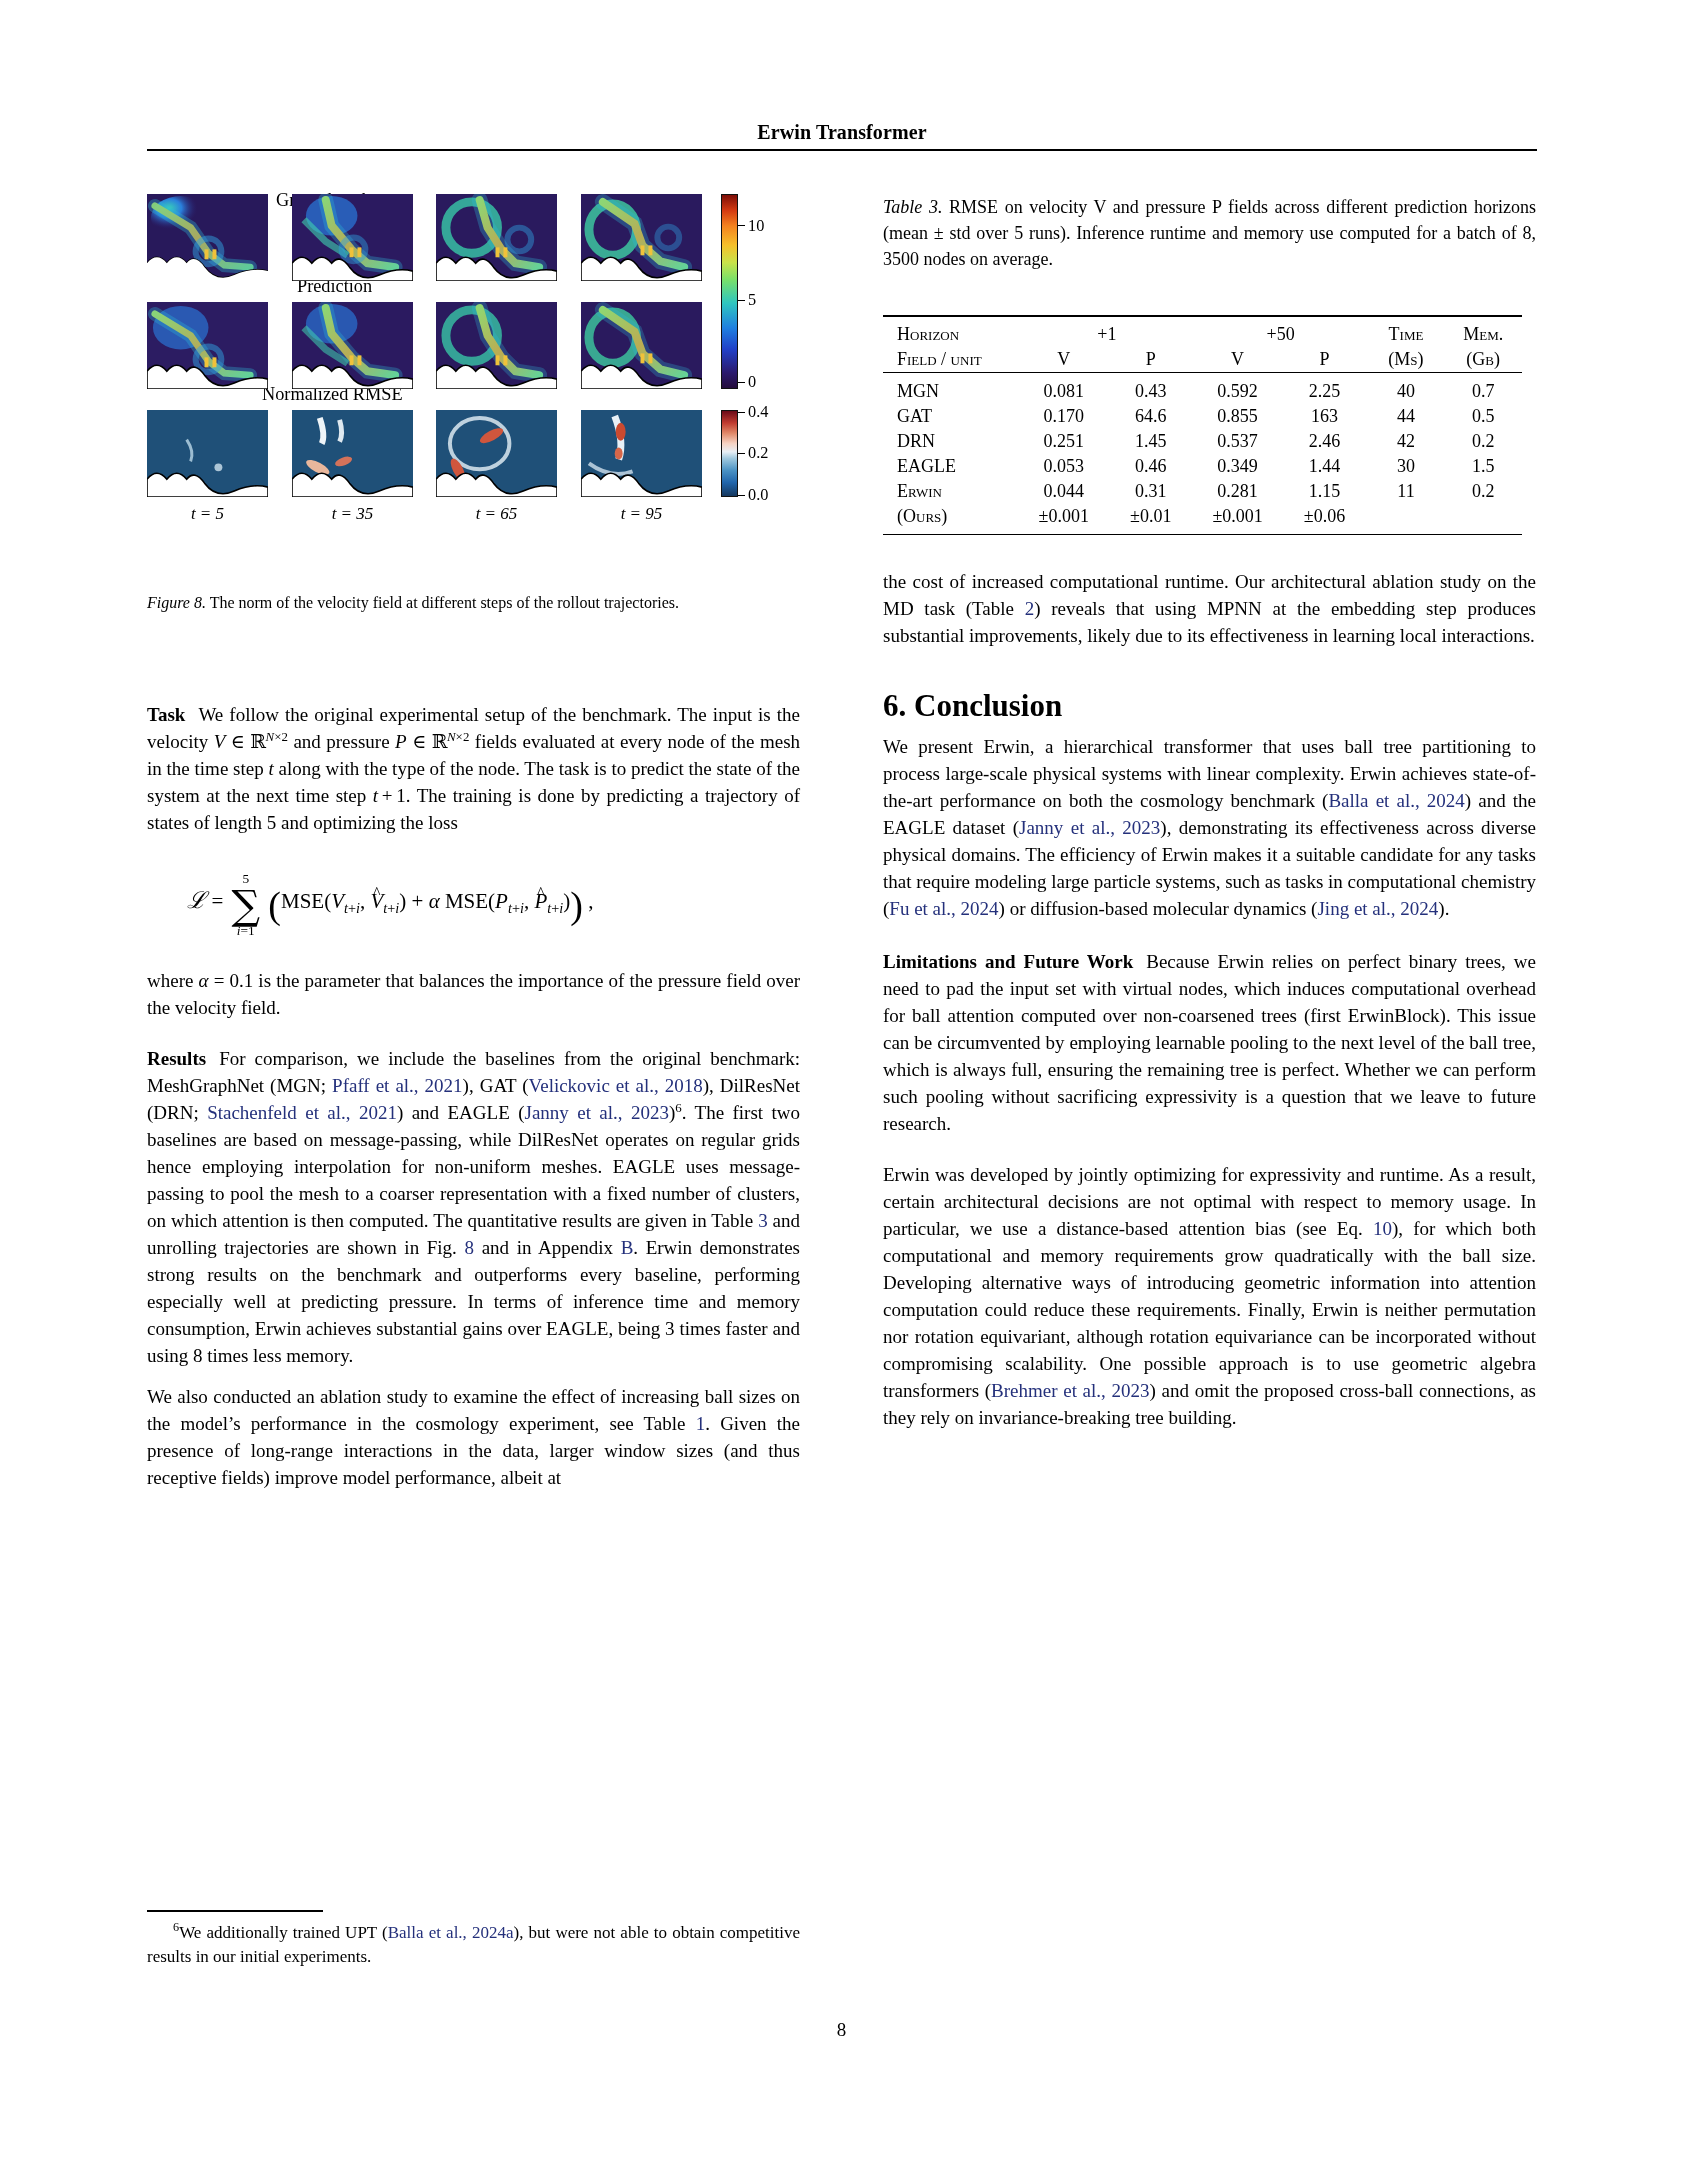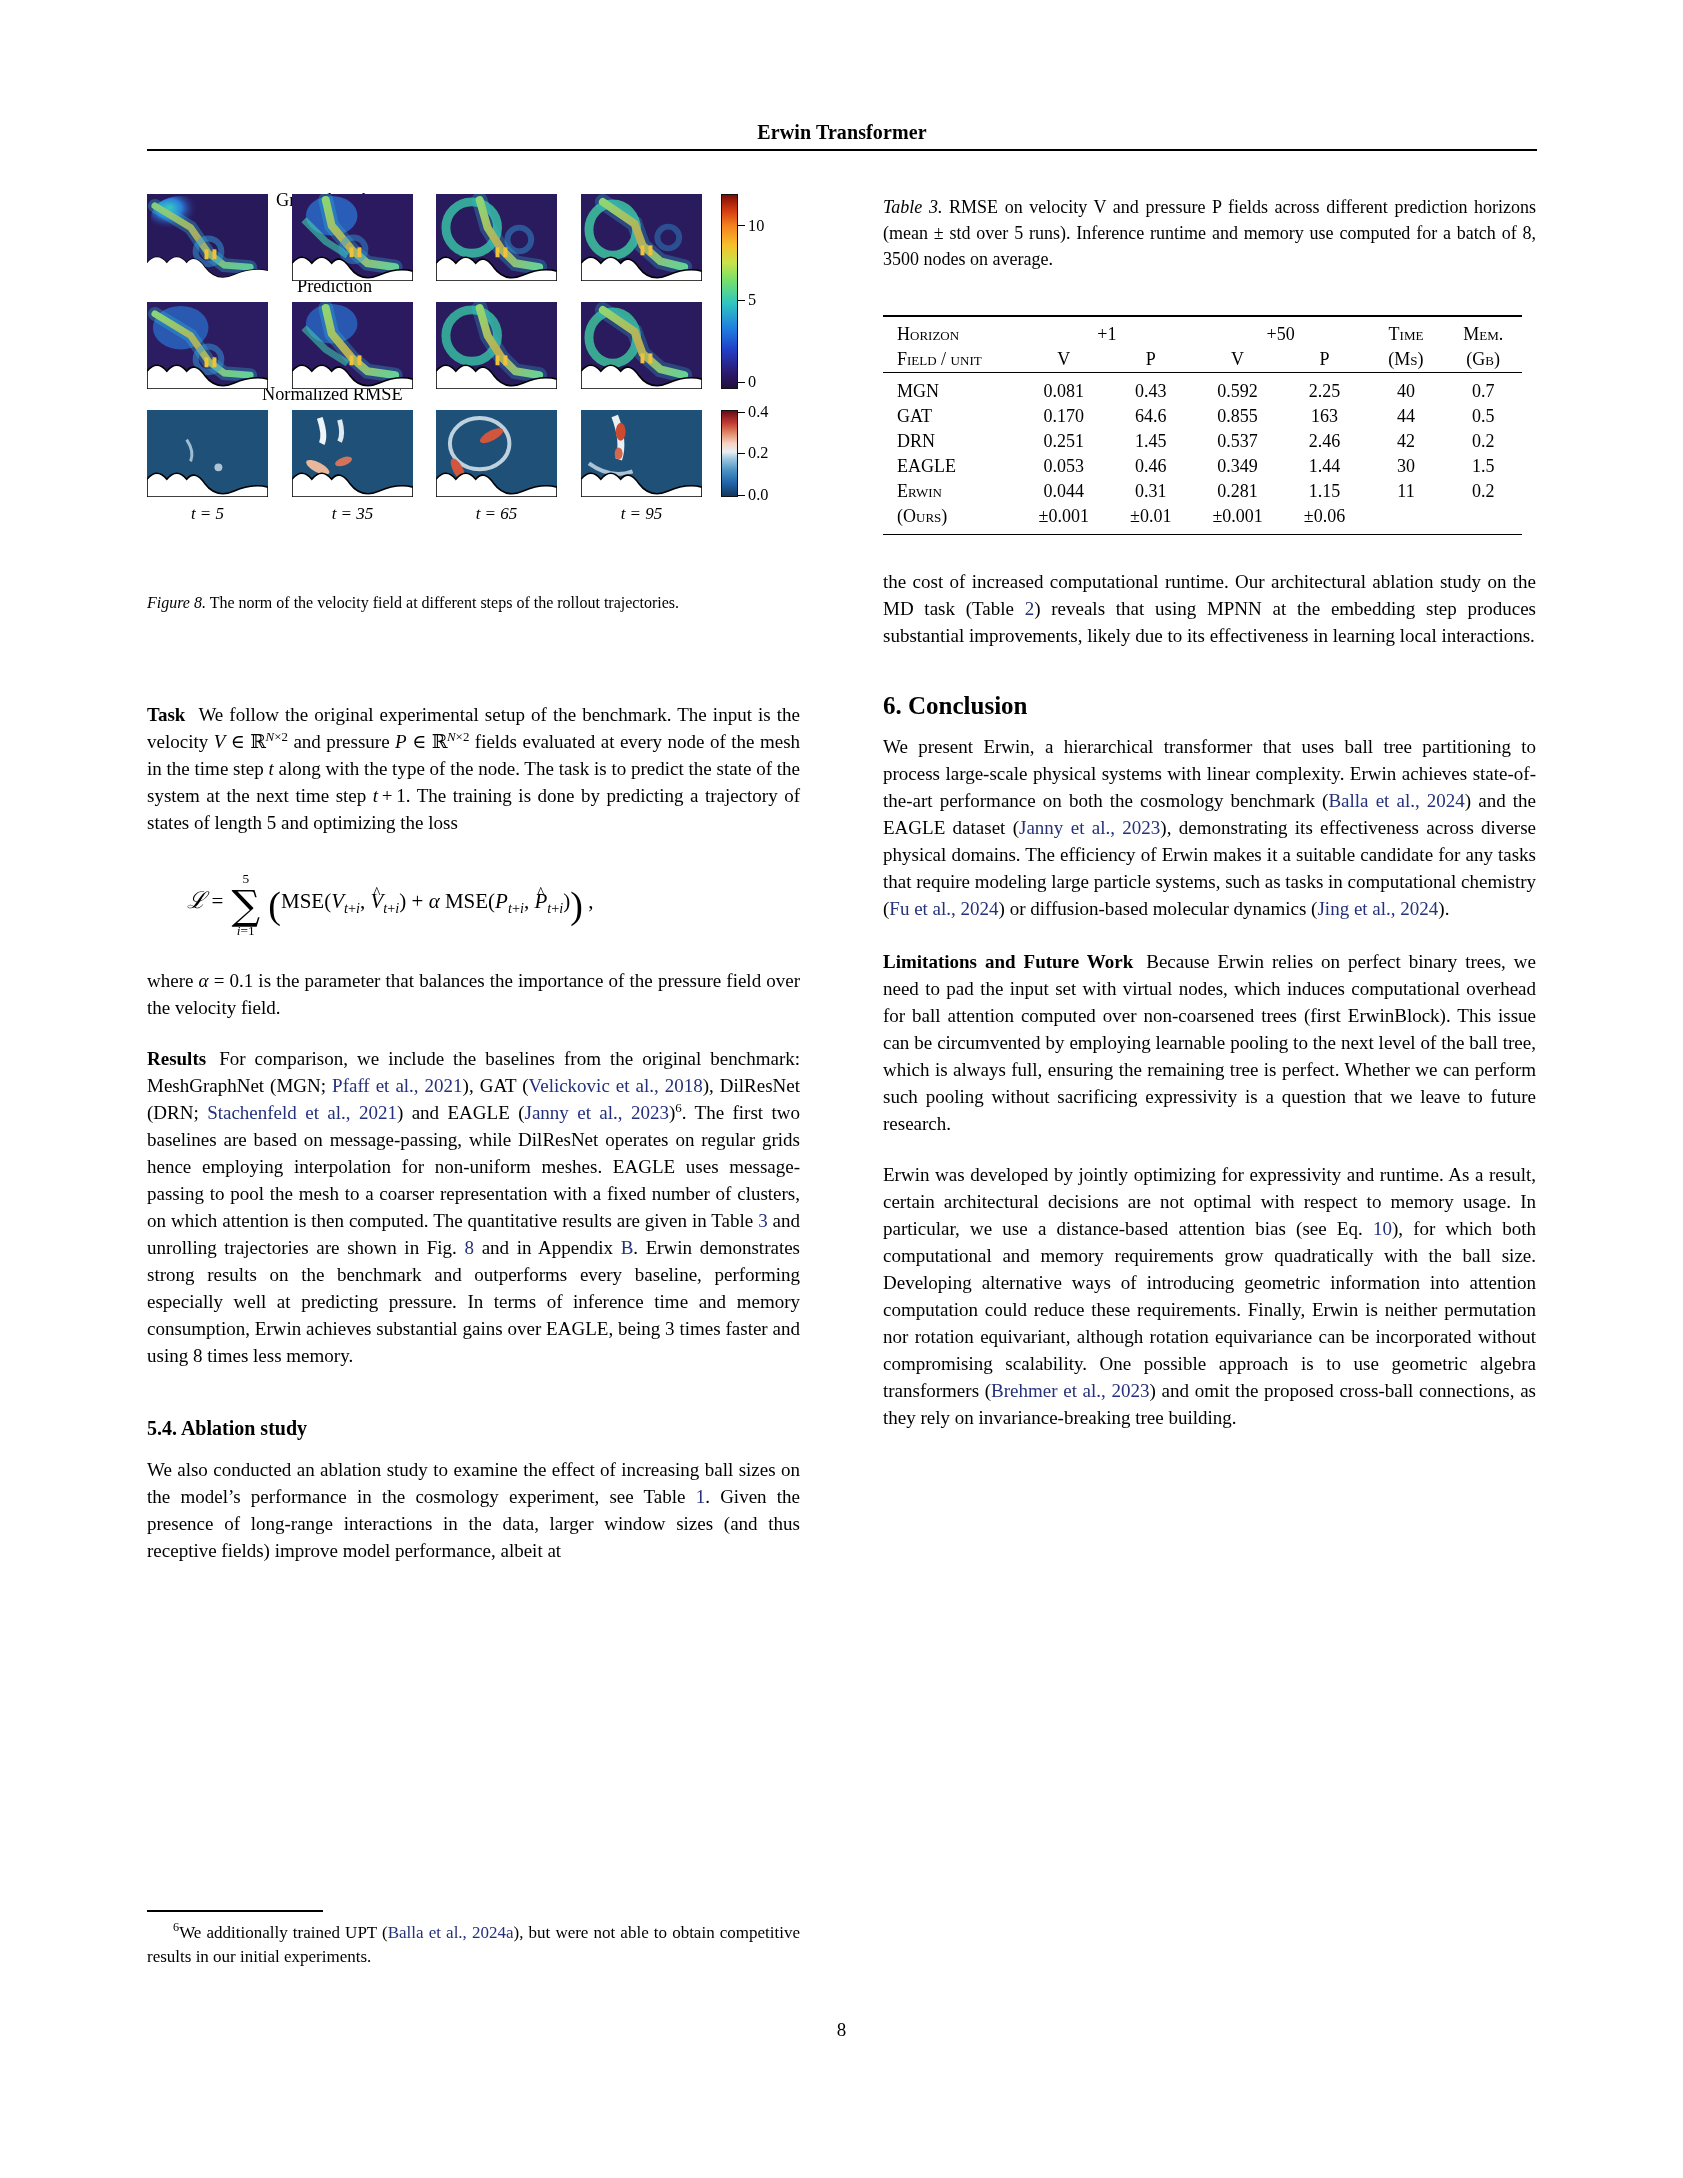--- a/index.html
+++ b/index.html
@@ -63,21 +63,21 @@
   .lead-gap { display: inline-block; width: 13px; }
 
   a.cite, .cite {
     color: #24307b;
     text-decoration: none;
   }
   .ref { color: #24307b; }
 
   .sec-head {
     font-weight: bold;
-    font-size: 25px;
+    font-size: 31px;
     margin-top: 34px;
     margin-bottom: 12px;
     line-height: 30px;
   }
   .subsec-head {
     font-weight: bold;
     font-size: 20px;
     margin-top: 30px;
     margin-bottom: 14px;
   }
@@ -564,21 +564,20 @@
     </div>
 
     <p class="para tight">
       <span>where </span><span class="mi">α</span> = 0.1<span> is the parameter that balances the importance of the pressure field over the velocity field.</span>
     </p>
 
     <p class="para" style="margin-top:24px;">
       <span class="lead">Results</span><span class="lead-gap"></span><span>For comparison, we include the baselines from the original benchmark: MeshGraphNet (MGN; </span><span class="cite">Pfaff et al., 2021</span><span>), GAT (</span><span class="cite">Velickovic et al., 2018</span><span>), DilResNet (DRN; </span><span class="cite">Stachenfeld et al., 2021</span><span>) and EAGLE (</span><span class="cite">Janny et al., 2023</span><span>)</span><sup class="sp"><span>6</span></sup><span>. The first two baselines are based on message-passing, while DilResNet operates on regular grids hence employing interpolation for non-uniform meshes. EAGLE uses message-passing to pool the mesh to a coarser representation with a fixed number of clusters, on which attention is then computed. The quantitative results are given in Table </span><span class="ref">3</span><span> and unrolling trajectories are shown in Fig. </span><span class="ref">8</span><span> and in Appendix </span><span class="ref">B</span><span>. Erwin demonstrates strong results on the benchmark and outperforms every baseline, performing especially well at predicting pressure. In terms of inference time and memory consumption, Erwin achieves substantial gains over EAGLE, being 3 times faster and using 8 times less memory.</span>
     </p>
 
-    <div class="subsec-head" style="margin-top:46px;">5.4. Ablation study</div>
 
     <p class="para" style="margin-top:14px;">
       <span>We also conducted an ablation study to examine the effect of increasing ball sizes on the model’s performance in the cosmology experiment, see Table </span><span class="ref">1</span><span>. Given the presence of long-range interactions in the data, larger window sizes (and thus receptive fields) improve model performance, albeit at</span>
     </p>
   </div>
 
   <div class="fn-rule"></div>
   <div class="footnote">
     <span style="display:inline-block;width:26px;"></span><span class="fnum">6</span><span>We additionally trained UPT (</span><span class="cite">Balla et al., 2024a</span><span>), but were not able to obtain competitive results in our initial experiments.</span>
   </div>

